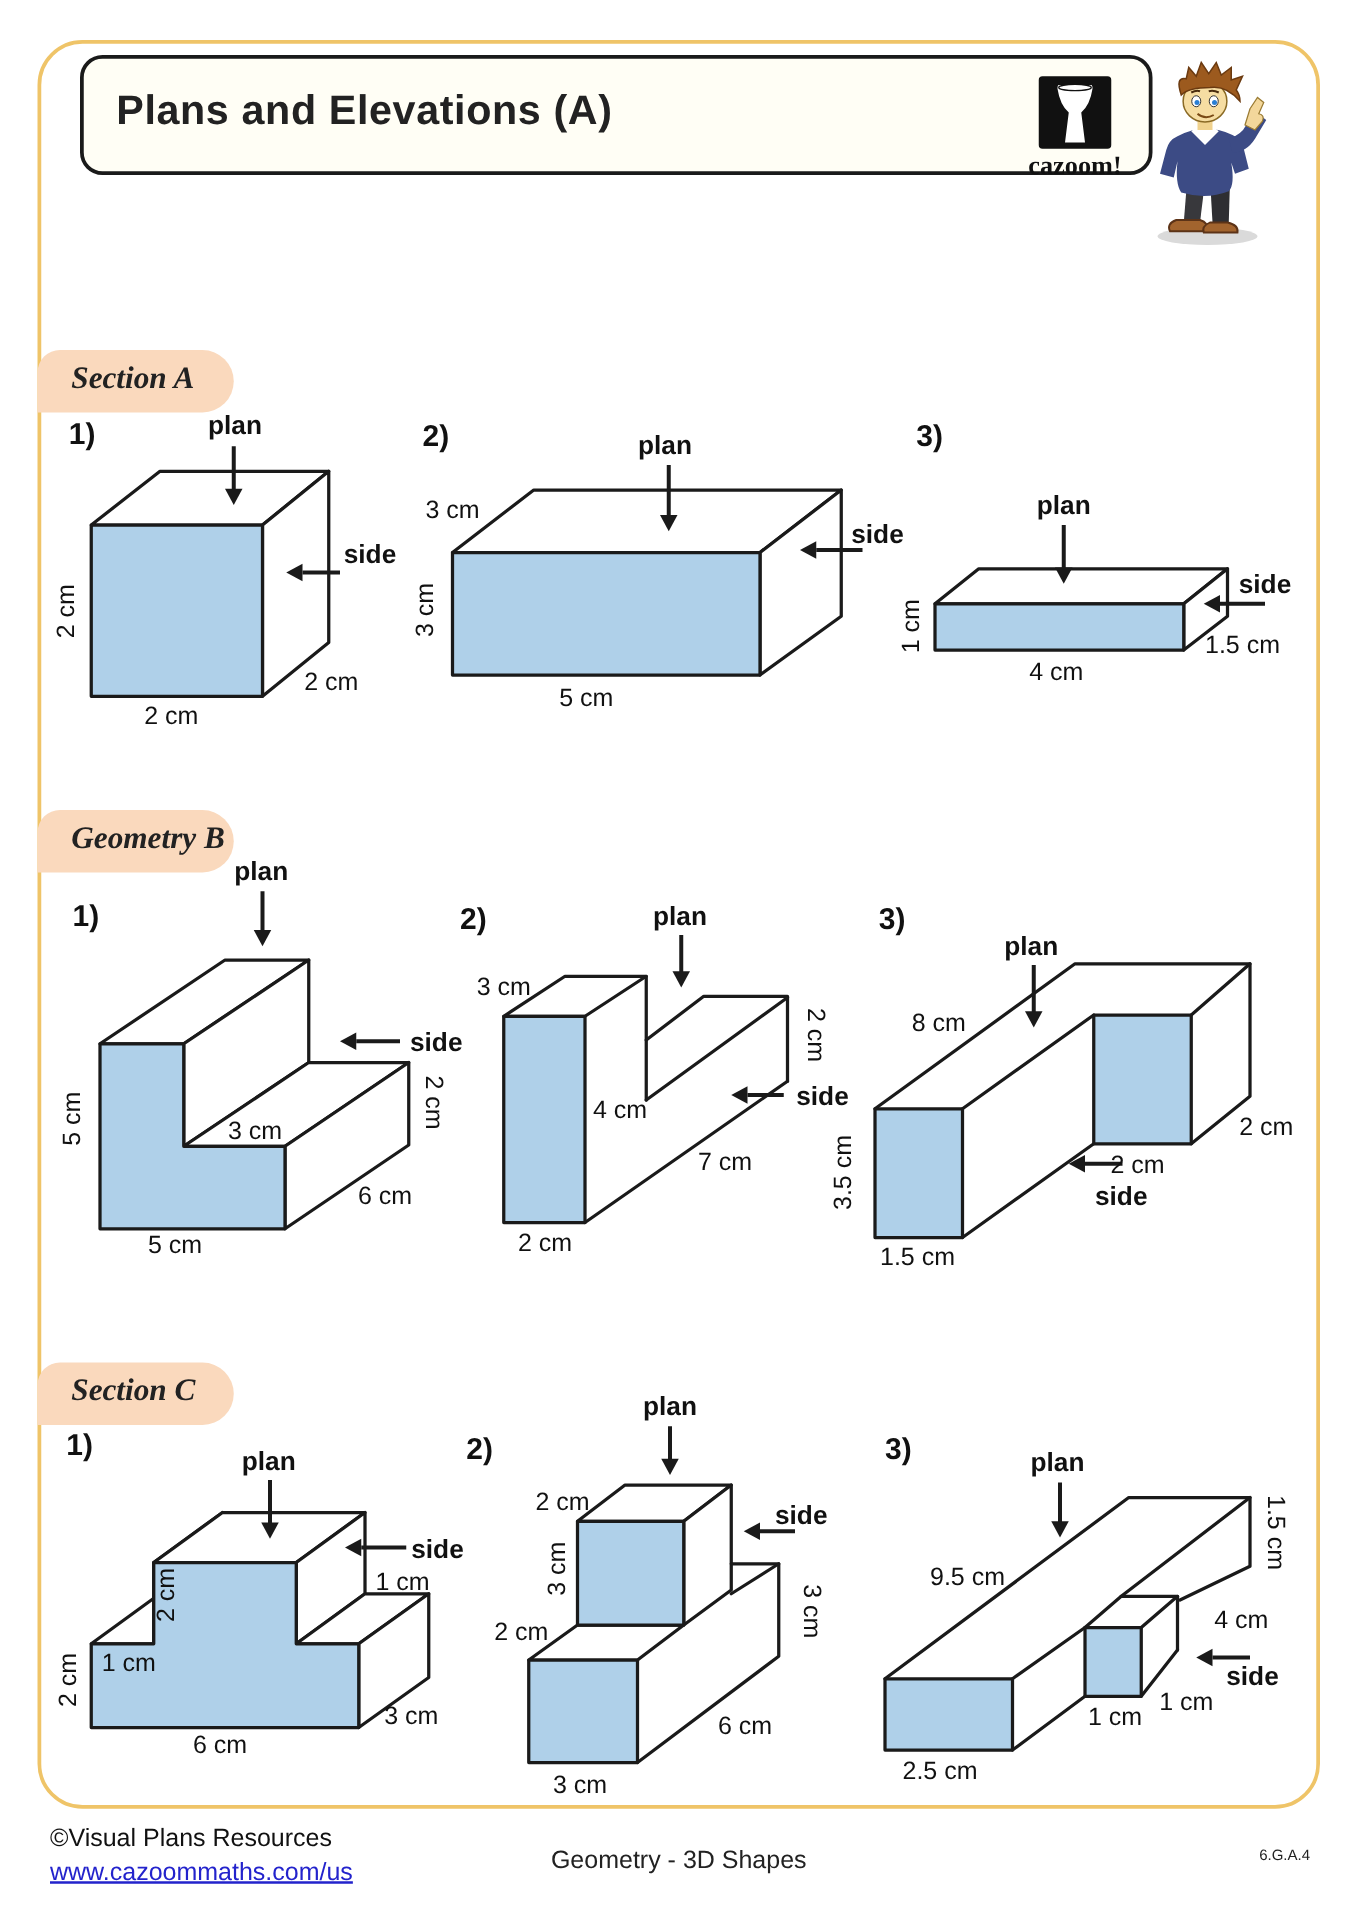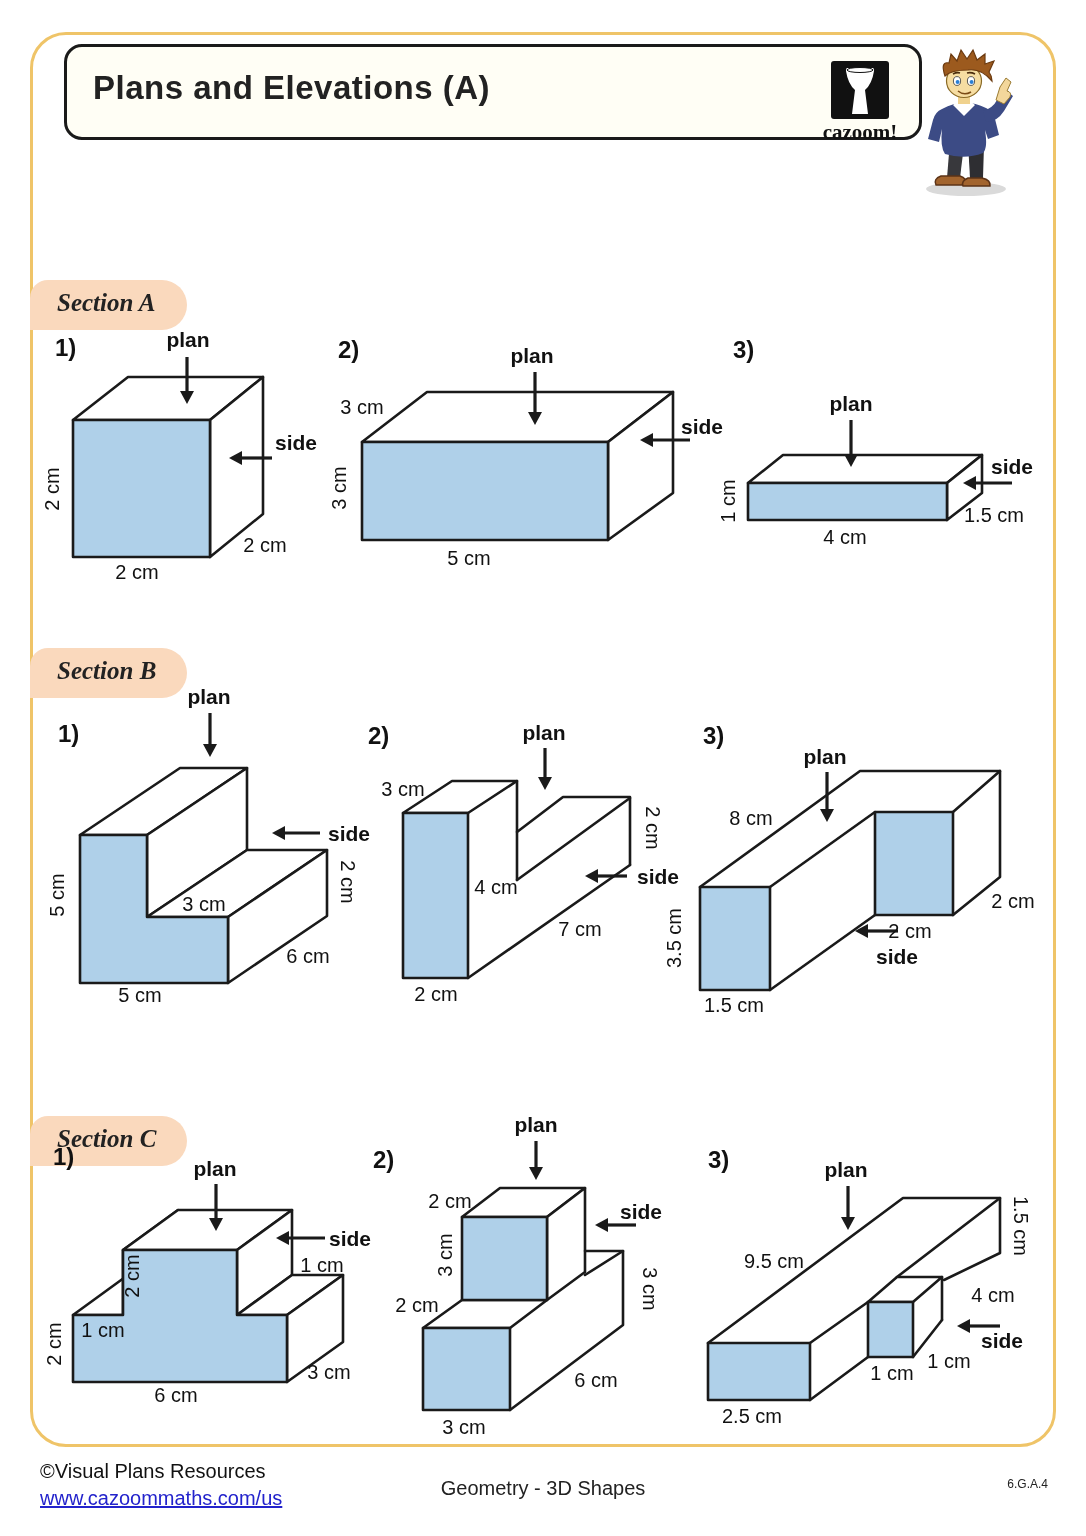--- a/index.html
+++ b/index.html
@@ -71,23 +71,23 @@
     <circle cx="59.6" cy="37" r="2" fill="#2a7fd4"></circle>
     <path d="M41,29 q4,-2 7,-1 M55,28 q4,-1 8,1" stroke="#4a2c0d" stroke-width="1.6" fill="none"></path>
     <path d="M46,46 q6,5 13,1" stroke="#7a4a15" stroke-width="1.6" fill="none"></path>
   </svg>
 
 
   <div class="badge" style="top:280px;">
       <span>Section A</span>
     </div>
   <div class="badge" style="top:648px;">
-      <span>Section B</span>
+      <span>Geometry B</span>
     </div>
-  <div class="badge" style="top:1116px;">
+  <div class="badge" style="top:1090px;">
       <span>Section C</span>
     </div>
 
   <div class="pnum" style="left:55px;top:334px;">1)</div>
   <div class="pnum" style="left:338px;top:336px;">2)</div>
   <div class="pnum" style="left:733px;top:336px;">3)</div>
   <div class="pnum" style="left:58px;top:720px;">1)</div>
   <div class="pnum" style="left:368px;top:722px;">2)</div>
   <div class="pnum" style="left:703px;top:722px;">3)</div>
   <div class="pnum" style="left:53px;top:1143px;">1)</div>

